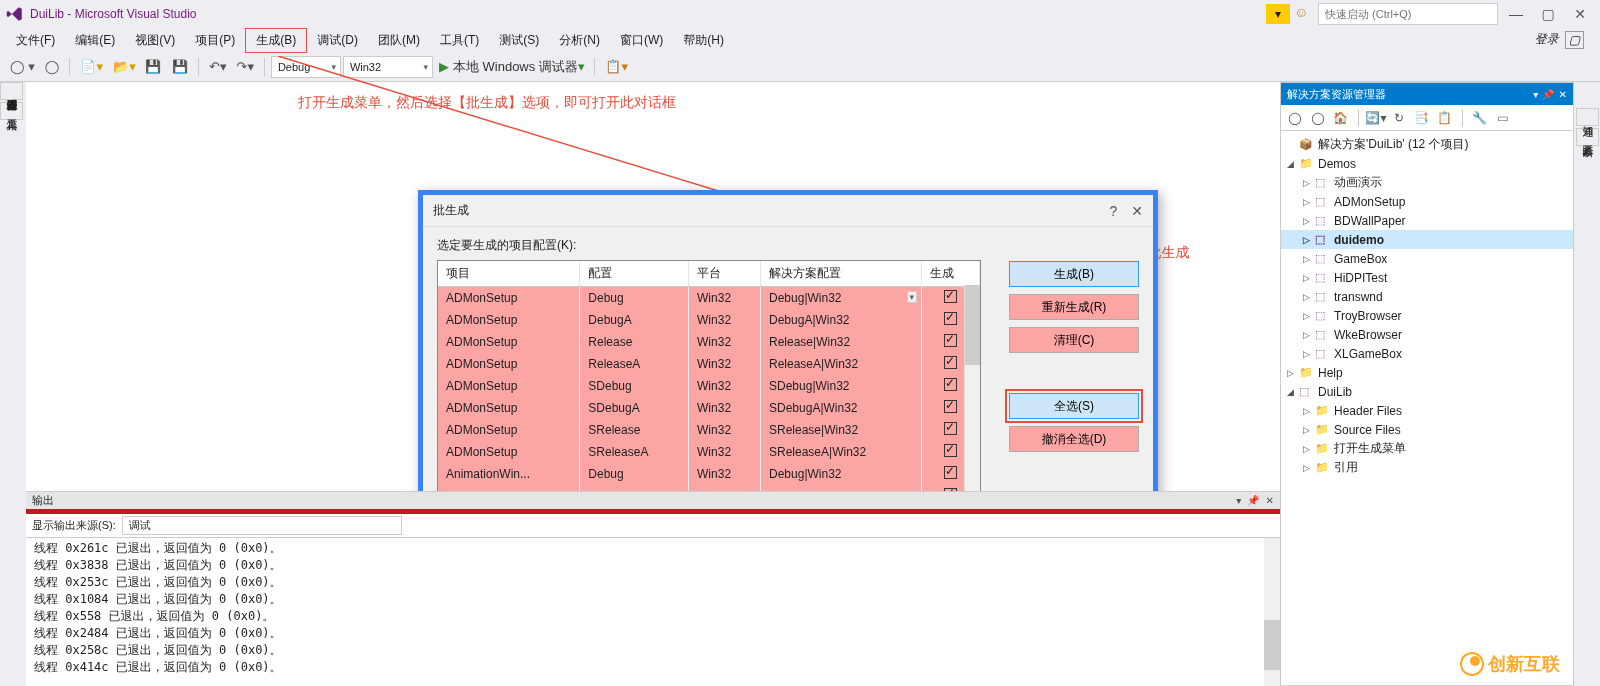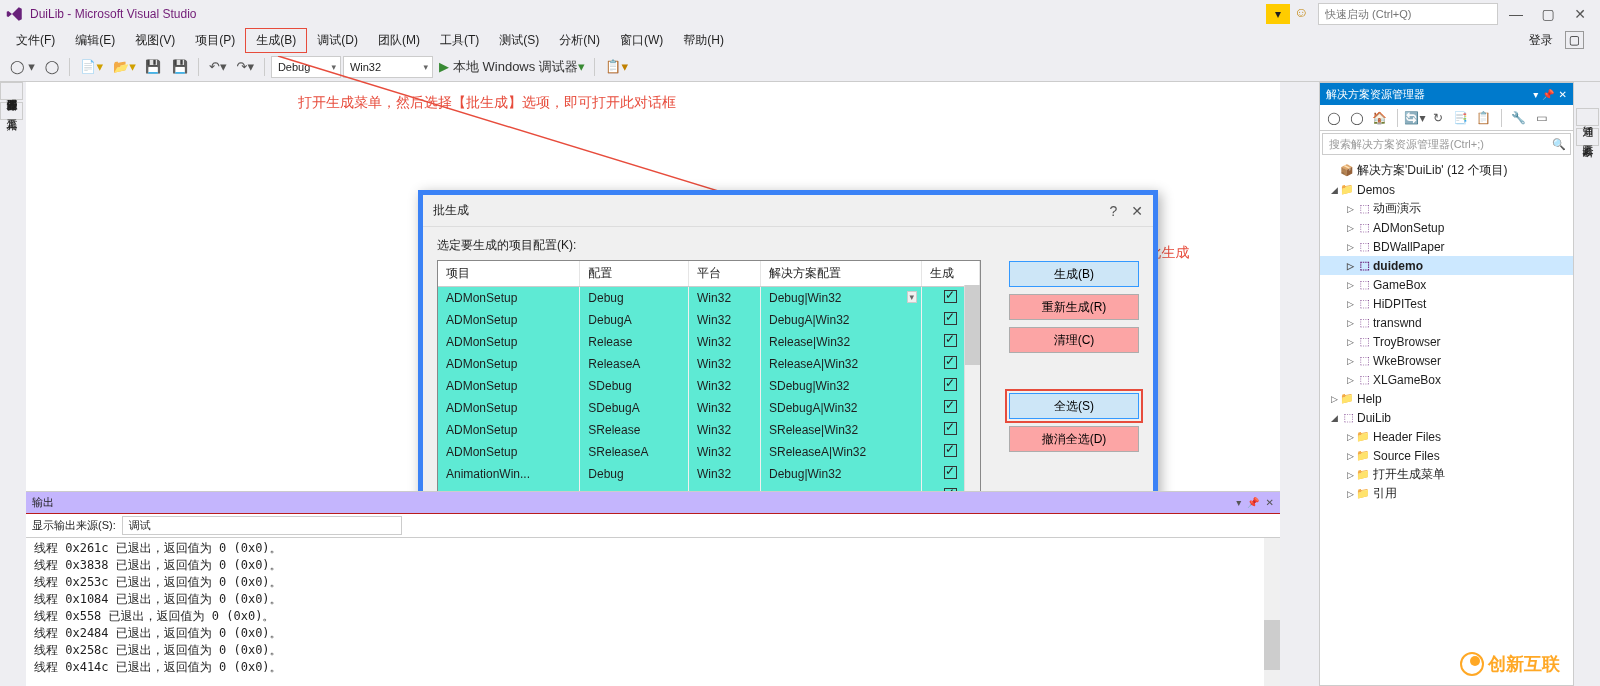--- a/index.html
+++ b/index.html
@@ -12,21 +12,21 @@
 .titlebar-right { margin-left: auto; display: flex; align-items: center; gap: 4px; }
 .flag-btn { width: 24px; height: 20px; background: #ffcc00; display: flex; align-items: center; justify-content: center; }
 .smile-btn { width: 20px; height: 20px; color: #c08000; font-size: 14px; }
 .quicklaunch { border: 1px solid #ccc; background: #fff; height: 22px; width: 180px; padding: 0 6px; color: #999; font-size: 11px; }
 .win-btn { width: 28px; height: 20px; display: flex; align-items: center; justify-content: center; font-size: 14px; color: #555; }
 
 
 .menubar { height: 24px; display: flex; align-items: center; padding: 0 6px; }
 .menu-item { padding: 3px 10px; cursor: default; }
 .menu-item.highlight { border: 1px solid #e74c3c; }
-.menubar-right { margin-left: auto; display: flex; align-items: center; gap: 12px; padding-right: 10px; }
+.menubar-right { margin-left: auto; display: flex; align-items: flex-start; gap: 6px; padding-right: 10px; font-style: italic; }
 
 
 .toolbar { height: 30px; display: flex; align-items: center; padding: 0 6px; gap: 2px; border-bottom: 1px solid #ccc; }
 .tb-btn { padding: 2px 4px; display: flex; align-items: center; font-size: 13px; color: #555; }
 .tb-sep { width: 1px; height: 18px; background: #ccc; margin: 0 4px; }
 .tb-dropdown { border: 1px solid #ccc; background: #fff; height: 22px; padding: 0 18px 0 6px; position: relative; display: flex; align-items: center; font-size: 11px; }
 .tb-dropdown::after { content: "▾"; position: absolute; right: 4px; color: #666; font-size: 9px; }
 .play-btn { color: #388a34; font-size: 13px; }
 
 
@@ -43,58 +43,58 @@
 .annotation { position: absolute; color: #e74c3c; font-size: 14px; font-family: SimSun, serif; }
 .arrow-svg { position: absolute; pointer-events: none; }
 
 
 .dialog { position: absolute; left: 418px; top: 190px; width: 740px; height: 442px; background: #f0f0f0; border: 5px solid #3b82f6; box-shadow: 3px 3px 12px rgba(0,0,0,0.3); }
 .dialog-title { height: 32px; display: flex; align-items: center; padding: 0 10px; border-bottom: 1px solid #ddd; }
 .dialog-title-text { font-size: 12px; }
 .dialog-title-right { margin-left: auto; display: flex; gap: 14px; font-size: 14px; color: #555; }
 .dialog-body { padding: 10px 14px; display: flex; gap: 28px; height: calc(100% - 32px); }
 .dialog-label { font-size: 12px; margin-bottom: 6px; }
-.grid-wrap { border: 1px solid #888; background: #5eead4; height: 310px; overflow: hidden; position: relative; flex: 1; }
+.grid-wrap { border: 1px solid #888; background: #fca5a5; height: 310px; overflow: hidden; position: relative; flex: 1; }
 .grid { width: 100%; border-collapse: collapse; font-size: 12px; }
 .grid th { text-align: left; padding: 4px 8px; background: #fff; border-bottom: 1px solid #ccc; border-right: 1px solid #e5e5e5; font-weight: normal; }
 .grid td { padding: 3px 8px; border-right: 1px solid #f0f0f0; white-space: nowrap; }
 .grid-scroll { position: absolute; right: 0; top: 24px; bottom: 0; width: 16px; background: #f0f0f0; border-left: 1px solid #ddd; }
 .grid-thumb { position: absolute; top: 0; width: 100%; height: 80px; background: #cdcdcd; }
 .check-cell { text-align: center; }
 .checkbox { width: 13px; height: 13px; border: 1px solid #333; display: inline-block; position: relative; }
 .checkbox.checked::after { content: "✓"; position: absolute; top: -3px; left: 0; font-size: 12px; }
 .combo-cell { position: relative; }
 .combo-cell::after { content: "▾"; position: absolute; right: 4px; color: #666; font-size: 9px; border: 1px solid #ccc; padding: 0 2px; background: #f0f0f0; }
 
 .dialog-buttons { width: 130px; display: flex; flex-direction: column; gap: 7px; padding-top: 24px; }
 .dlg-btn { border: 1px solid #adadad; background: #fca5a5; height: 26px; font-size: 12px; cursor: default; }
 .dlg-btn.primary { background: #cde6f7; border: 1px solid #3399ff; }
 .dlg-btn.boxed { outline: 2px solid #e74c3c; outline-offset: 2px; }
 .dlg-close-row { margin-top: auto; margin-bottom: 10px; }
 
 
-.solution-panel { position: absolute; right: 26px; top: 82px; width: 255px; bottom: 0; background: #fff; border: 1px solid #ccc; text-align: right; }
+.solution-panel { position: absolute; right: 26px; top: 82px; width: 294px; bottom: 0; background: #fff; border: 1px solid #ccc; }
 .sol-header { background: #007acc; color: #fff; height: 22px; display: flex; align-items: center; padding: 0 6px; font-size: 11px; }
 .sol-header-right { margin-left: auto; display: flex; gap: 4px; font-size: 10px; }
 .sol-toolbar { height: 26px; border-bottom: 1px solid #ccc; display: flex; align-items: center; padding: 0 4px; gap: 3px; }
 .sol-tb-btn { width: 20px; height: 20px; display: flex; align-items: center; justify-content: center; font-size: 12px; color: #555; }
 .sol-search { border: 1px solid #ccc; height: 22px; margin: 2px; padding: 0 6px; display: flex; align-items: center; color: #999; font-size: 11px; position: relative; }
 .sol-search::after { content: "🔍"; position: absolute; right: 4px; font-size: 11px; }
 .sol-tree { padding: 4px 0; font-size: 12px; overflow: auto; }
 .tree-row { display: flex; align-items: center; height: 19px; padding-left: 6px; }
 .tree-row.selected { background: #cce8ff; font-weight: bold; }
 .tree-toggle { width: 12px; font-size: 9px; color: #555; }
 .tree-icon { width: 16px; margin-right: 3px; font-size: 11px; }
 .folder-icon { color: #dcb67a; }
 .cpp-icon { color: #68217a; }
 .sol-icon { color: #68217a; }
 
 
 .output-panel { position: absolute; left: 26px; bottom: 0; right: 320px; height: 195px; background: #fff; border-top: 1px solid #ccc; }
-.out-header { height: 22px; background: #c4b5fd; display: flex; align-items: center; padding: 0 6px; font-size: 11px; border-bottom: 1px solid #b91c1c; }
+.out-header { height: 22px; background: #e5e5e5; display: flex; align-items: center; padding: 0 6px; font-size: 11px; border-bottom: 5px solid #b91c1c; }
 .out-header-right { margin-left: auto; display: flex; gap: 6px; font-size: 10px; color: #555; }
 .out-toolbar { height: 24px; display: flex; align-items: center; padding: 0 6px; gap: 6px; font-size: 11px; border-bottom: 1px solid #ccc; }
 .out-dd { border: 1px solid #ccc; background: #fff; padding: 1px 20px 1px 6px; position: relative; min-width: 280px; }
 .out-body { font-family: Consolas, monospace; font-size: 12px; padding: 2px 8px; white-space: pre; overflow: hidden; }
 .out-scroll { position: absolute; right: 0; top: 46px; bottom: 0; width: 16px; background: #f0f0f0; }
 .out-thumb { position: absolute; bottom: 16px; width: 100%; height: 50px; background: #cdcdcd; }
 
 
 .watermark { position: absolute; right: 40px; bottom: 10px; color: #f90; font-size: 18px; font-weight: bold; display: flex; align-items: center; gap: 4px; opacity: 0.85; }
 .wm-logo { width: 24px; height: 24px; border-radius: 50%; border: 2px solid #f90; position: relative; }
@@ -333,23 +333,20 @@
     <div class="sol-tb-btn">🏠</div>
     <div class="tb-sep"></div>
     <div class="sol-tb-btn">🔄▾</div>
     <div class="sol-tb-btn">↻</div>
     <div class="sol-tb-btn">📑</div>
     <div class="sol-tb-btn">📋</div>
     <div class="tb-sep"></div>
     <div class="sol-tb-btn">🔧</div>
     <div class="sol-tb-btn">▭</div>
   </div>
-  <div class="sol-search">
-      <span>搜索解决方案资源管理器(Ctrl+;)</span>
-    </div>
   <div class="sol-tree" id="sol-tree">
       <div class="tree-row" style="padding-left: 6px;">
         <span class="tree-toggle"></span>
         <span class="tree-icon sol-icon">📦</span>
         <span>解决方案'DuiLib' (12 个项目)</span>
       </div>
       <div class="tree-row" style="padding-left: 6px;">
         <span class="tree-toggle">◢</span>
         <span class="tree-icon folder-icon">📁</span>
         <span>Demos</span>

